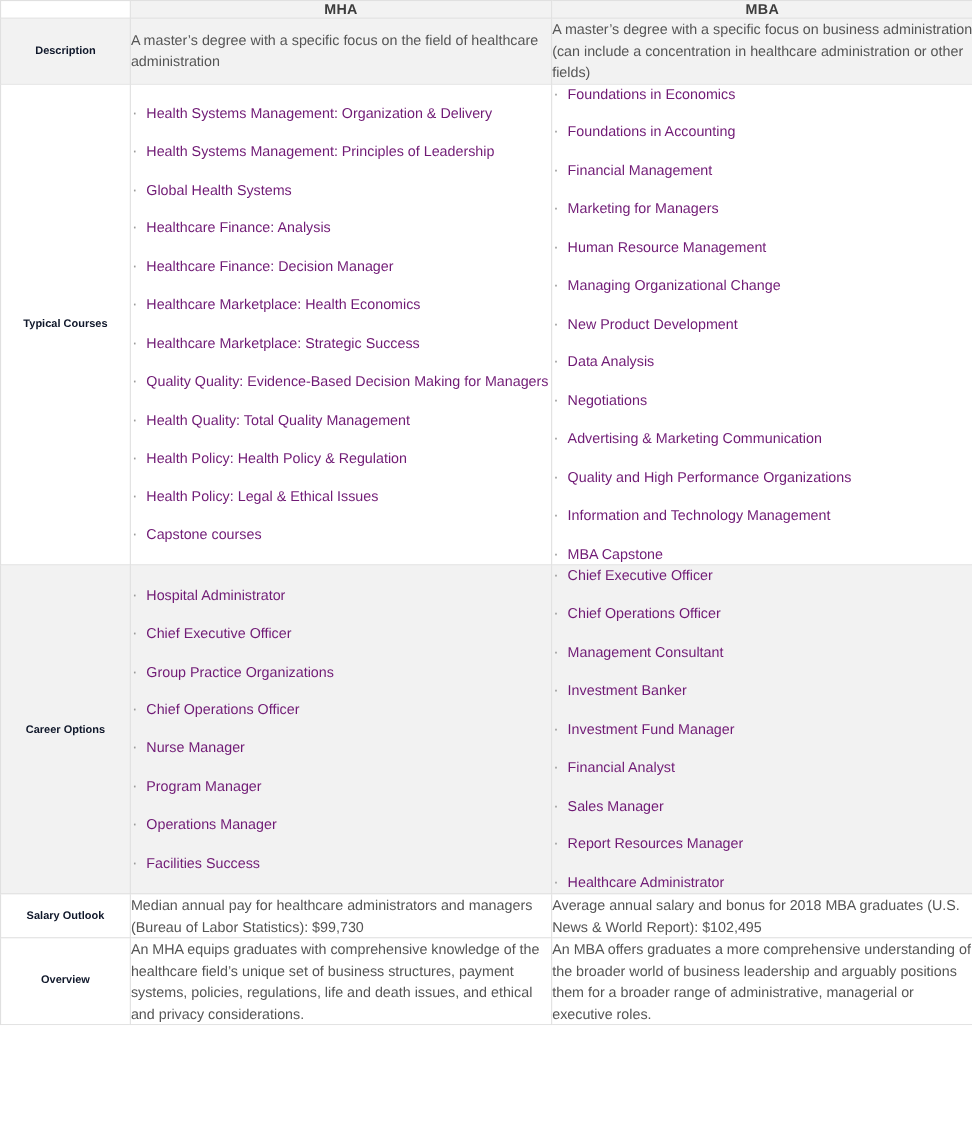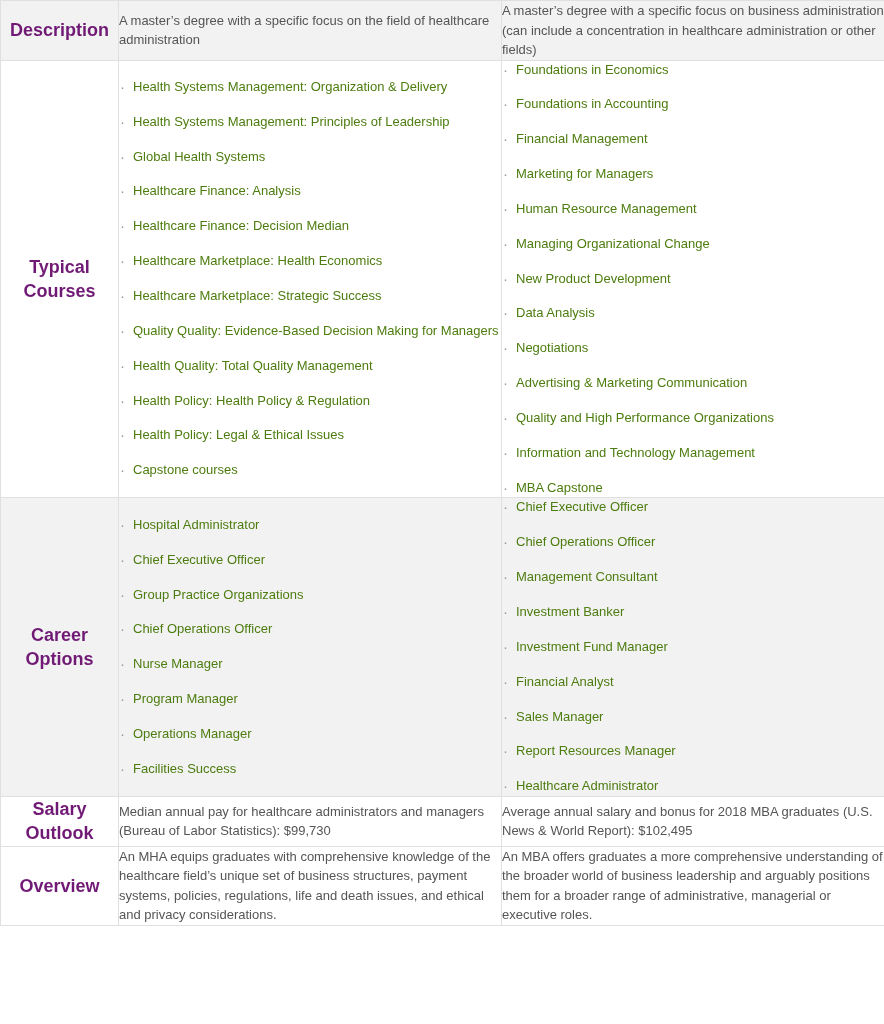--- a/index.html
+++ b/index.html
@@ -40,23 +40,23 @@
     font-weight: bold;
     color: #3c3c3c;
     letter-spacing: .3px;
     padding: 11px 6px;
     vertical-align: middle;
   }
   
   .row-label {
     background: #f2f2f2;
     text-align: center;
-    font-size: 18px;
+    font-size: 10px;
     font-weight: bold;
-    color: #701a75;
+    color: #0f172a;
     padding: 10px 8px;
     line-height: 1.35;
   }
   .row-label.white { background: #ffffff; }
 
   
   .cell {
     font-size: 13px;
     line-height: 1.5;
     color: #555555;
@@ -72,21 +72,21 @@
     list-style: none;
     margin: 0;
     padding: 0;
   }
   ul.course-list li {
     position: relative;
     padding: 0 0 0 14px;
     margin: 0 0 16px 0;
     font-size: 13px;
     line-height: 1.45;
-    color: #4d7c0f;
+    color: #701a75;
   }
   ul.course-list li:last-child { margin-bottom: 0; }
   ul.course-list li::before {
     content: "\00B7";
     position: absolute;
     left: 1px;
     top: -2px;
     color: #9a9a9a;
     font-size: 15px;
     line-height: 1.45;
@@ -97,40 +97,45 @@
 </head>
 <body>
 
 <table class="comparison-table">
   <colgroup>
     <col class="label-col">
     <col class="data-col">
     <col class="data-col">
   </colgroup>
   <tbody>
+    <tr>
+      <td class="head-blank"></td>
+      <td class="col-header">MHA</td>
+      <td class="col-header">MBA</td>
+    </tr>
 
     <tr>
       <td class="row-label">Description</td>
       <td class="cell shaded">
         <p>A master’s degree with a specific focus on the field of healthcare administration</p>
       </td>
       <td class="cell shaded">
         <p>A master’s degree with a specific focus on business administration (can include a concentration in healthcare administration or other fields)</p>
       </td>
     </tr>
 
     <tr>
       <td class="row-label white mid-label">Typical Courses</td>
       <td class="cell plain tall-cell">
         <ul class="course-list">
           <li>Health Systems Management: Organization &amp; Delivery</li>
           <li>Health Systems Management: Principles of Leadership</li>
           <li>Global Health Systems</li>
           <li>Healthcare Finance: Analysis</li>
-          <li>Healthcare Finance: Decision Median</li>
+          <li>Healthcare Finance: Decision Manager</li>
           <li>Healthcare Marketplace: Health Economics</li>
           <li>Healthcare Marketplace: Strategic Success</li>
           <li>Quality Quality: Evidence-Based Decision Making for Managers</li>
           <li>Health Quality: Total Quality Management</li>
           <li>Health Policy: Health Policy &amp; Regulation</li>
           <li>Health Policy: Legal &amp; Ethical Issues</li>
           <li>Capstone courses</li>
         </ul>
       </td>
       <td class="cell plain tall-cell">

